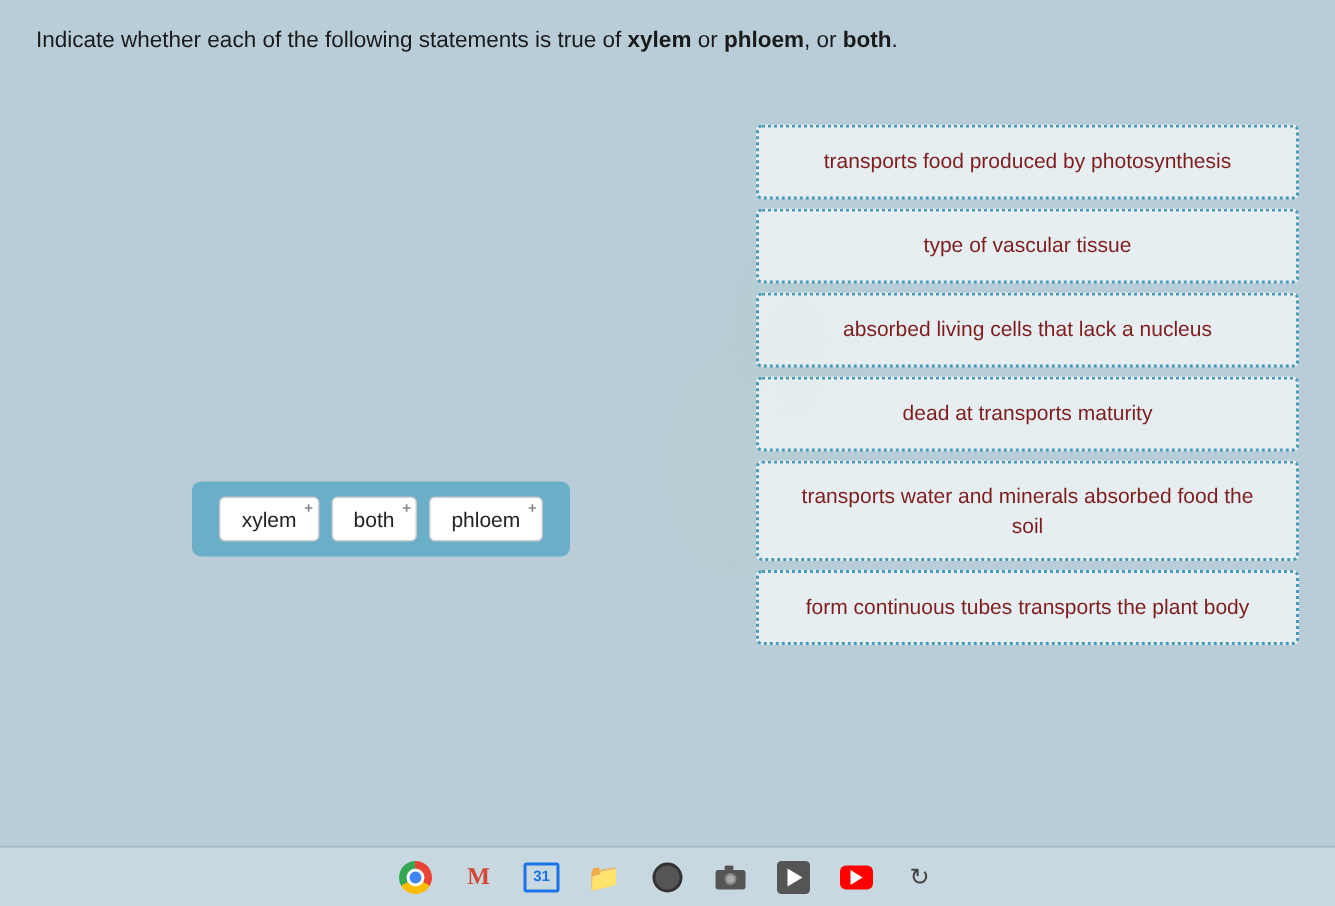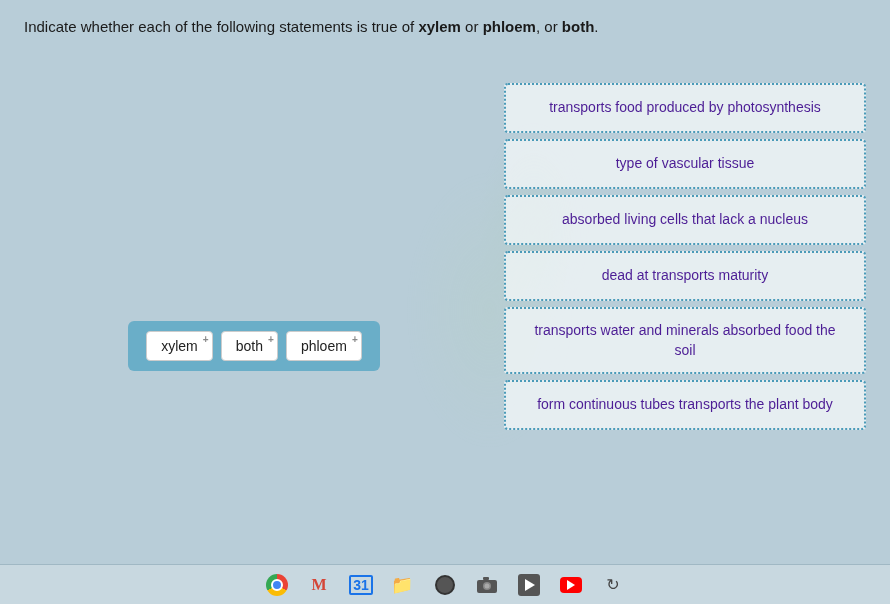--- a/index.html
+++ b/index.html
@@ -101,21 +101,21 @@
       gap: 6px;
       padding-top: 30px;
     }
 
     .drop-zone {
       background: rgba(255,255,255,0.65);
       border: 2px dotted #4a9ab8;
       border-radius: 4px;
       padding: 12px 16px;
       font-size: 14px;
-      color: #4c1d95;
+      color: #7f1d1d;
       text-align: center;
       min-height: 50px;
       display: flex;
       align-items: center;
       justify-content: center;
       line-height: 1.4;
     }
 
     
     .taskbar {
@@ -166,21 +166,21 @@
       font-weight: bold;
       color: #d44638;
       font-family: serif;
     }
 
     
     .calendar-icon {
       width: 32px; height: 20px;
       border: 2px solid #1a73e8;
       border-radius: 2px;
-      font-size: 14px;
+      font-size: 10px;
       color: #1a73e8;
       display: flex; align-items: center; justify-content: center;
       font-weight: bold;
     }
 
     
     .folder-icon {
       font-size: 18px;
     }
 

